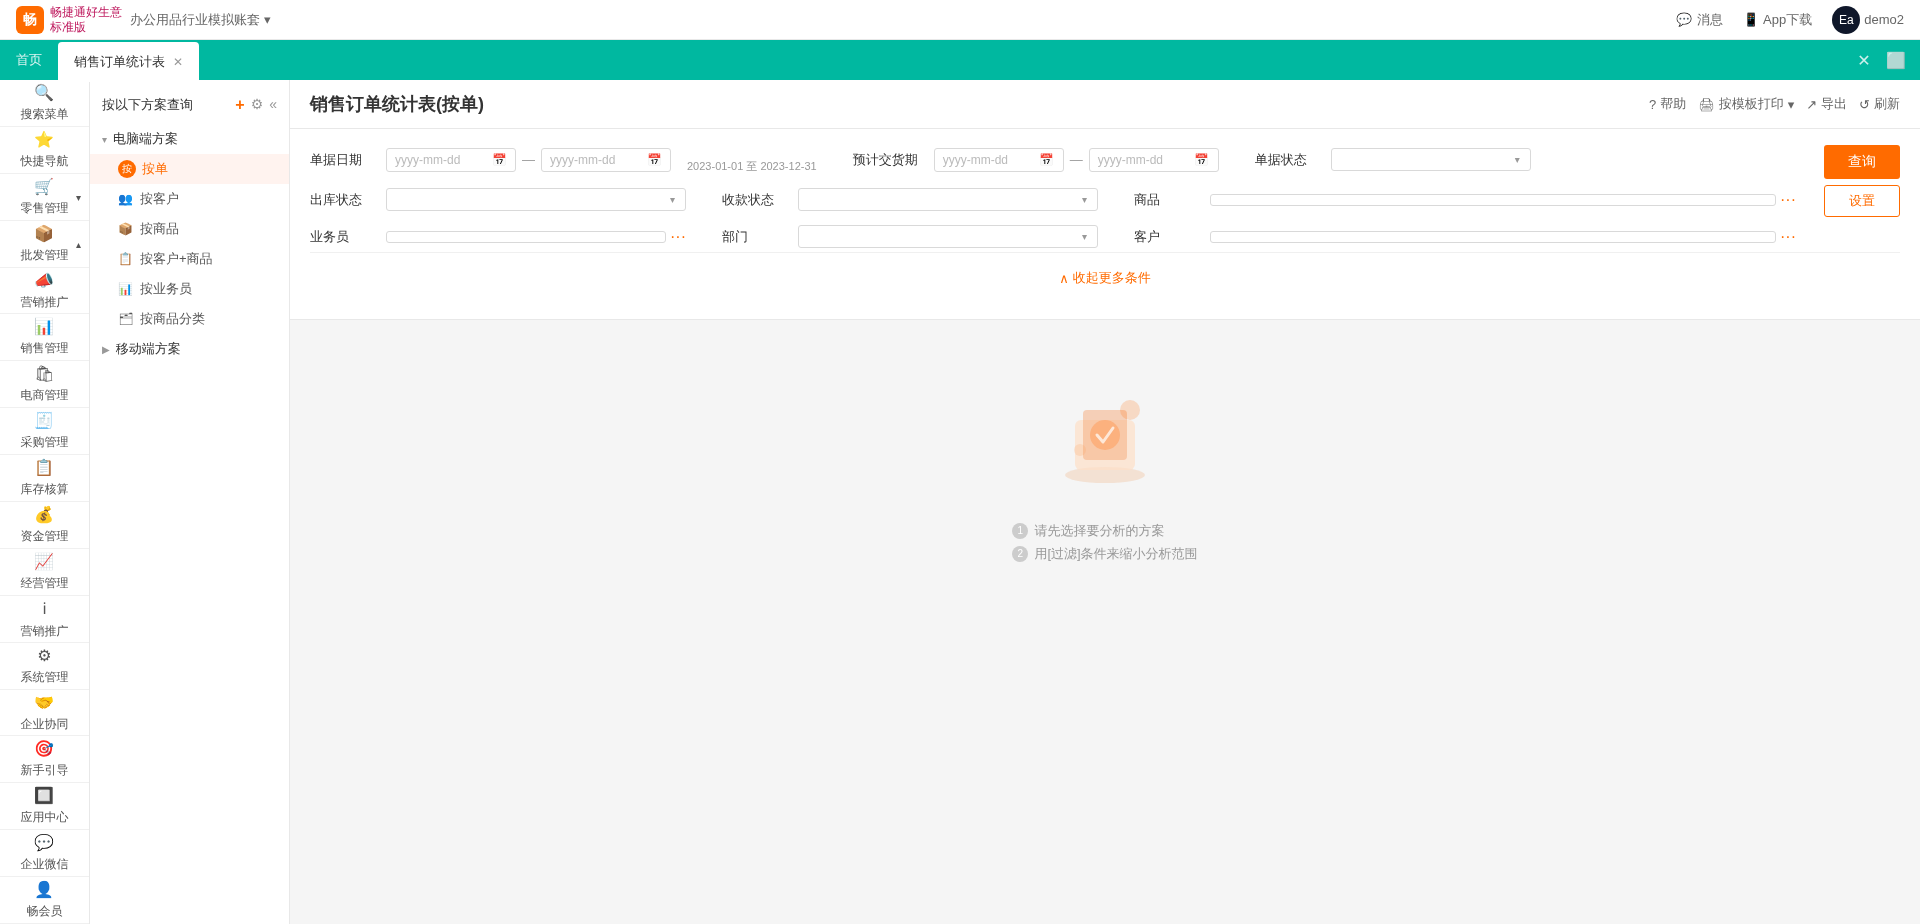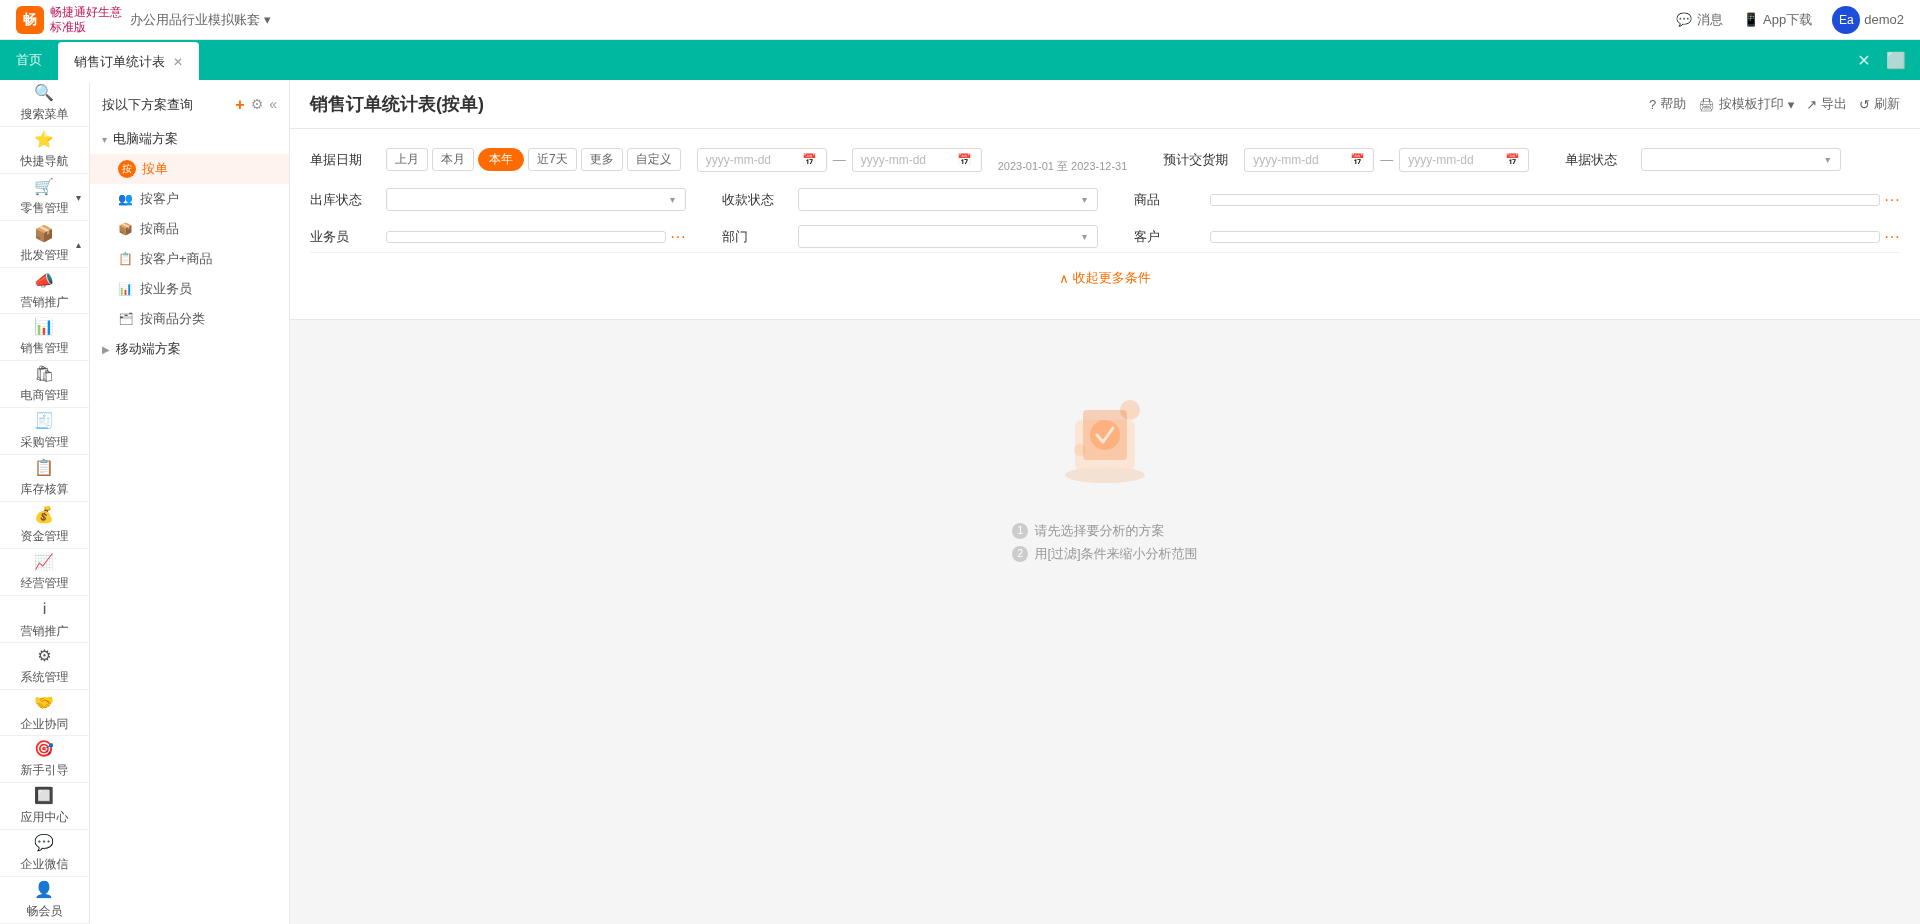--- a/index.html
+++ b/index.html
@@ -7,21 +7,21 @@
 
     
     .top-bar { height: 40px; background: #fff; display: flex; align-items: center; padding: 0 16px; border-bottom: 1px solid #e8e8e8; justify-content: space-between; }
     .top-bar-left { display: flex; align-items: center; gap: 8px; }
     .logo-area { display: flex; align-items: center; gap: 6px; }
     .logo-icon { width: 28px; height: 28px; background: #ff6b00; border-radius: 6px; display: flex; align-items: center; justify-content: center; color: white; font-size: 14px; font-weight: bold; }
     .logo-text { font-size: 12px; color: #be185d; line-height: 1.2; }
     .breadcrumb-area { display: flex; align-items: center; gap: 4px; color: #666; font-size: 13px; }
     .top-bar-right { display: flex; align-items: center; gap: 20px; color: #666; font-size: 13px; }
     .top-right-item { display: flex; align-items: center; gap: 4px; cursor: pointer; }
-    .avatar { width: 28px; height: 28px; border-radius: 50%; background: #1d4ed8; color: white; display: flex; align-items: center; justify-content: center; font-size: 12px; }
+    .avatar { width: 28px; height: 28px; border-radius: 50%; background: #0f172a; color: white; display: flex; align-items: center; justify-content: center; font-size: 12px; }
 
     
     .tab-bar { height: 40px; background: #00b8a0; display: flex; align-items: center; padding: 0; }
     .tab-item { height: 40px; display: flex; align-items: center; padding: 0 16px; cursor: pointer; color: rgba(255,255,255,0.85); font-size: 13px; position: relative; }
     .tab-item.home { background: transparent; }
     .tab-item.active { background: #fff; color: #333; border-radius: 4px 4px 0 0; margin-top: 4px; }
     .tab-close { margin-left: 8px; font-size: 12px; color: #999; cursor: pointer; }
     .tab-bar-right { margin-left: auto; display: flex; align-items: center; gap: 8px; padding-right: 12px; color: white; }
     .tab-bar-btn { width: 24px; height: 24px; display: flex; align-items: center; justify-content: center; cursor: pointer; color: rgba(255,255,255,0.8); font-size: 16px; }
 
@@ -293,28 +293,20 @@
             </div>
           </div>
         </div>
 
         <div class="filter-area">
           <div style="display:flex; gap:16px;">
             <div style="flex:1;">
 
               <div class="filter-row">
                 <span class="filter-label">单据日期</span>
-                <div class="date-quick-btns">
-                  <button class="date-btn">上月</button>
-                  <button class="date-btn">本月</button>
-                  <button class="date-btn active">本年</button>
-                  <button class="date-btn">近7天</button>
-                  <button class="date-btn">更多</button>
-                  <button class="date-btn">自定义</button>
-                </div>
                 <div class="date-range">
                   <div class="date-input">
                     <span style="color:#bbb; font-size:12px;">yyyy-mm-dd</span>
                     <span style="color:#ff6b00;">📅</span>
                   </div>
                   <span class="date-range-separator">—</span>
                   <div class="date-input">
                     <span style="color:#bbb; font-size:12px;">yyyy-mm-dd</span>
                     <span style="color:#ff6b00;">📅</span>
                   </div>
@@ -375,20 +367,24 @@
                 </div>
 
                 <span class="filter-label" style="margin-left:20px;">客户</span>
                 <div style="display:flex; align-items:center; flex:1;">
                   <div class="filter-input" style="flex:1;"></div>
                   <span class="filter-dots">···</span>
                 </div>
               </div>
             </div>
 
+            <div class="right-action-col">
+              <button class="btn-query">查询</button>
+              <button class="btn-settings">设置</button>
+            </div>
           </div>
 
           <div class="collapse-row">
             <span class="collapse-btn">
               <span>∧</span>
               <span>收起更多条件</span>
             </span>
           </div>
         </div>
       </div>

